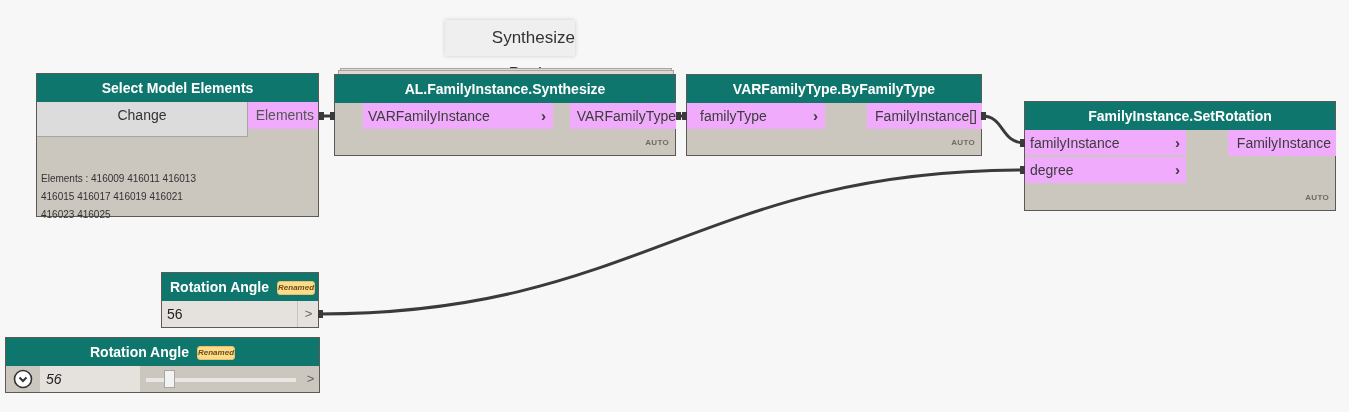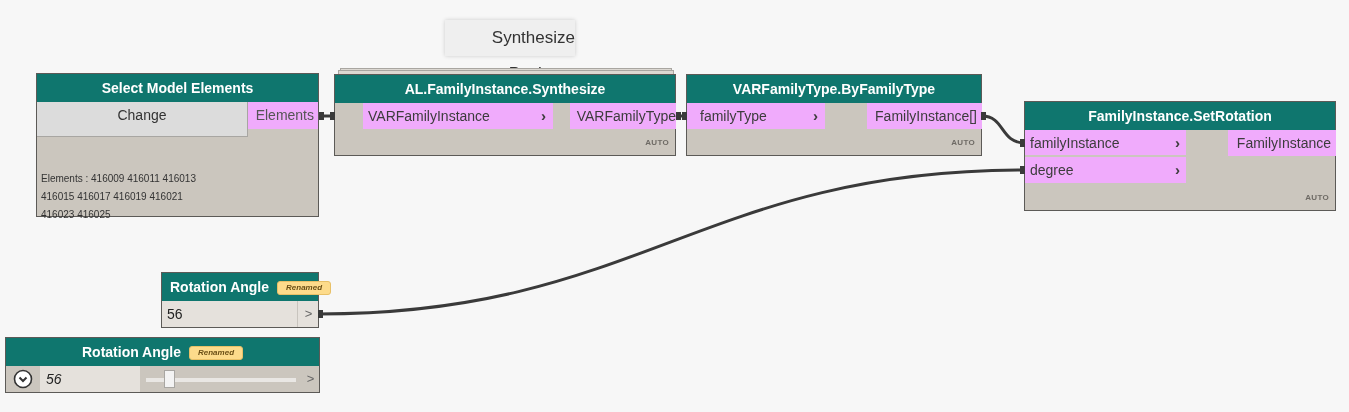--- a/index.html
+++ b/index.html
@@ -27,21 +27,21 @@
     position:absolute; font-weight:bold; font-size:15px; color:#3c3c3c; line-height:26px;
   }
   .auto {
     position:absolute; font-size:8px; font-weight:bold; color:#6e6a65; letter-spacing:0.3px;
   }
   .stack {
     position:absolute; border:1px solid #a9a6a1; border-bottom:none; background:#dcd8d2;
   }
   .badge {
     display:inline-block; background:#fddb8b; color:#6b4f16; font-size:8px; font-style:italic;
-    font-weight:bold; border-radius:3px; padding:1px 8px; vertical-align:middle; margin-left:8px;
+    font-weight:bold; border-radius:3px; padding:1px 0; vertical-align:middle; margin-left:8px;
     line-height:10px; border:1px solid #e8c067;
   }
   .tooltip {
     position:absolute; left:445px; top:20px; width:130px; height:36px;
     background:#efefef; box-shadow:0 0 4px rgba(0,0,0,0.18); font-size:17px;
     text-align:right; line-height:36px; color:#333;
   }
   .nub {
     position:absolute; width:5px; height:8px; background:#3a3a3a;
   }

